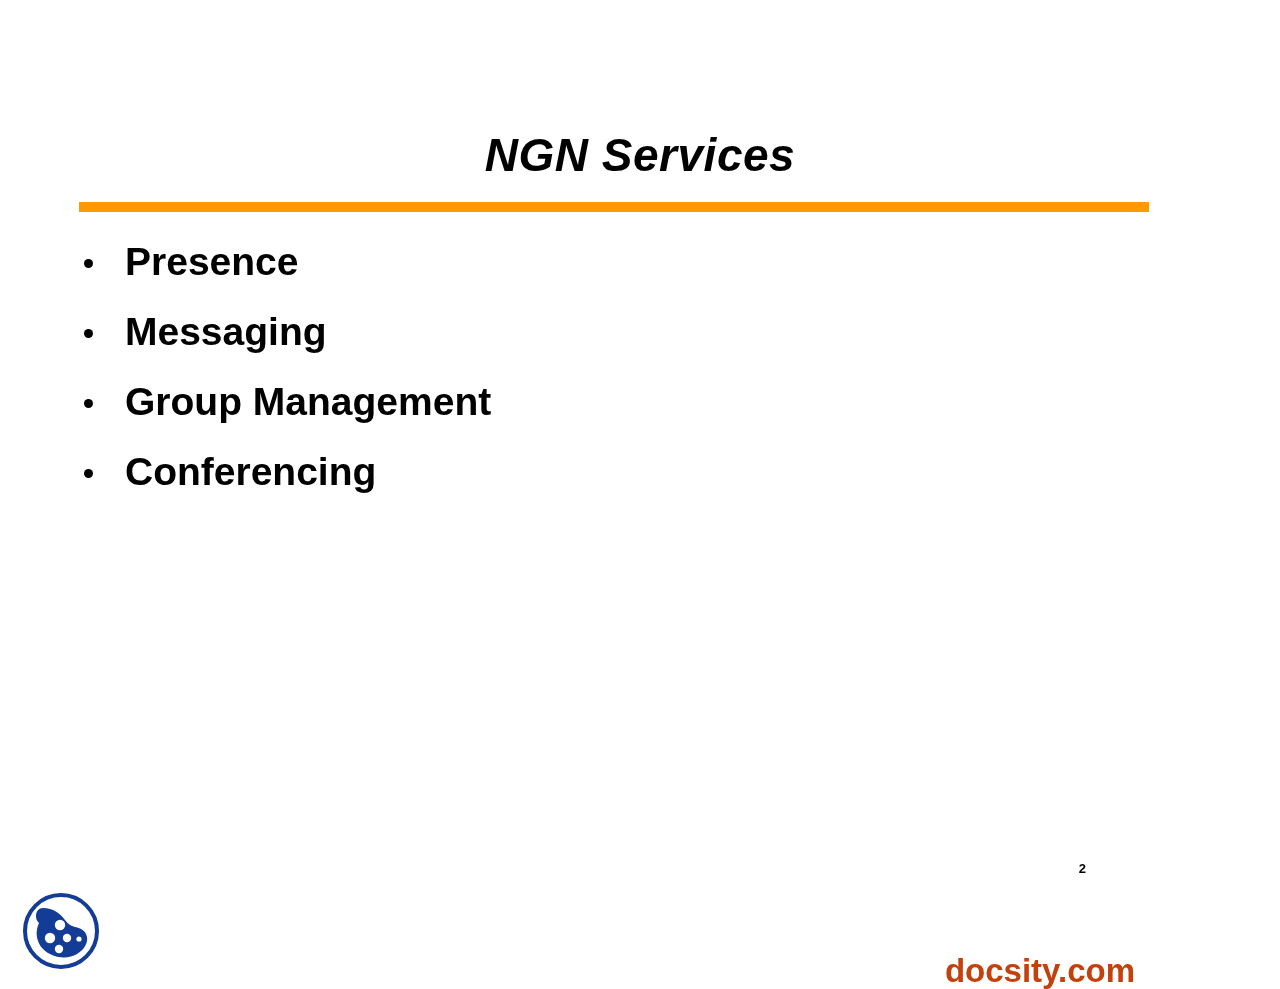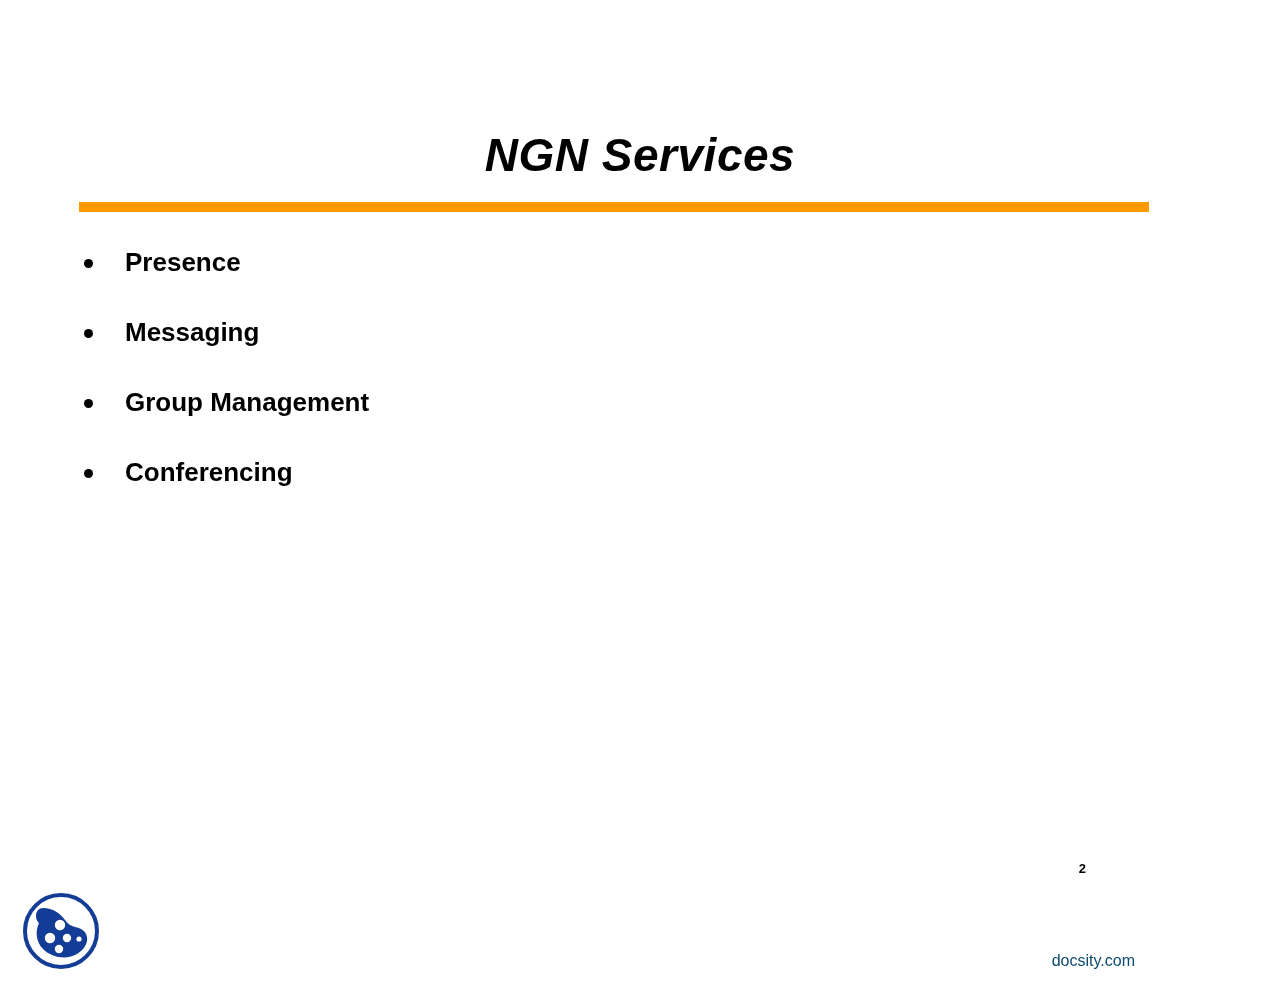--- a/index.html
+++ b/index.html
@@ -67,21 +67,21 @@
     position: absolute;
     left: 6px;
     top: 23px;
     width: 9px;
     height: 9px;
     border-radius: 50%;
     background: #000000;
   }
   .bullet-text {
     display: block;
-    font-size: 26px;
+    font-size: 39px;
     font-weight: bold;
     color: #000000;
     line-height: 52px;
     white-space: nowrap;
   }
 
   
   #page-number {
     position: absolute;
     right: 63px;
@@ -89,23 +89,23 @@
     font-size: 13px;
     font-weight: bold;
     color: #000000;
   }
 
   
   #footer-brand {
     position: absolute;
     right: 14px;
     top: 952px;
-    font-size: 16px;
-    font-weight: normal;
-    color: #0c4a6e;
+    font-size: 33px;
+    font-weight: bold;
+    color: #c2410c;
     letter-spacing: 0px;
   }
 
   
   #logo-mark {
     position: absolute;
     left: 19px;
     top: 891px;
     width: 84px;
     height: 80px;

